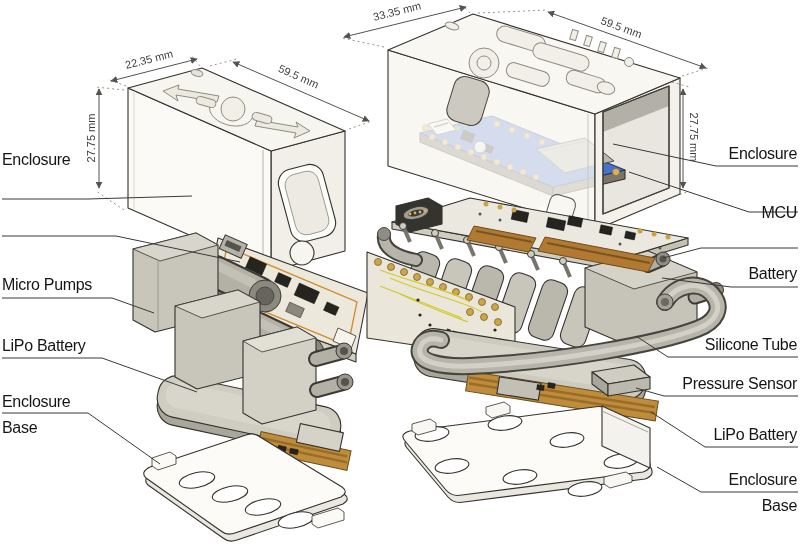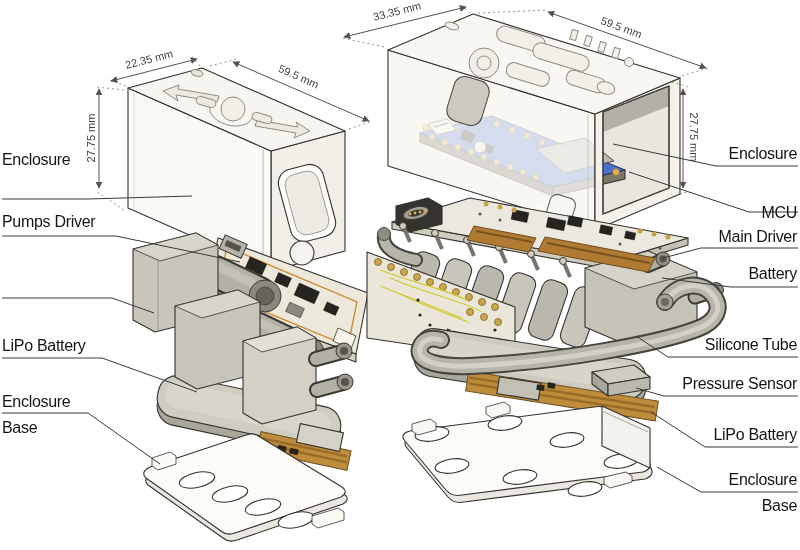--- a/index.html
+++ b/index.html
@@ -381,40 +381,37 @@
     <polyline class="lead" points="798,357 668,357 636,336"></polyline>
     <polyline class="lead" points="798,396 664,396 636,388"></polyline>
     <polyline class="lead" points="798,447 705,447 651,412"></polyline>
     <polyline class="lead" points="798,492 701,492 657,467"></polyline>
   </g>
 </svg>
 
 <div class="lbl left" style="top:147px">
   <span>Enclosure</span>
 </div>
-<div class="lbl left" style="top:209px">
-  <span>Pumps Driver</span>
+<div class="lbl left" style="top:272px">
+  <span>Micro Pumps</span>
 </div>
 <div class="lbl left" style="top:333px">
   <span>LiPo Battery</span>
 </div>
 <div class="lbl left" style="top:389px">
   <span>Enclosure</span>
   <span>Base</span>
 </div>
 
 <div class="lbl right" style="top:141px">
   <span>Enclosure</span>
 </div>
 <div class="lbl right" style="top:200px">
   <span>MCU</span>
 </div>
-<div class="lbl right" style="top:224px">
-  <span>Main Driver</span>
-</div>
 <div class="lbl right" style="top:261px">
   <span>Battery</span>
 </div>
 <div class="lbl right" style="top:371px">
   <span>Pressure Sensor</span>
 </div>
 <div class="lbl right" style="top:332px">
   <span>Silicone Tube</span>
 </div>
 <div class="lbl right" style="top:422px">

